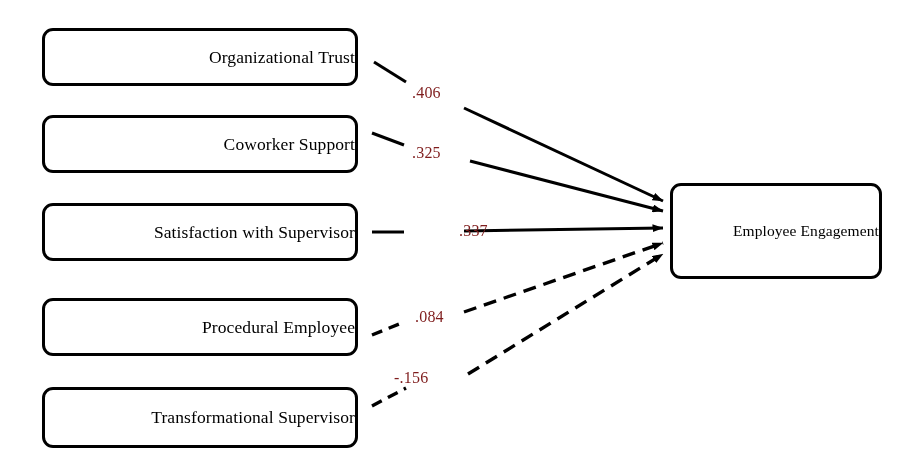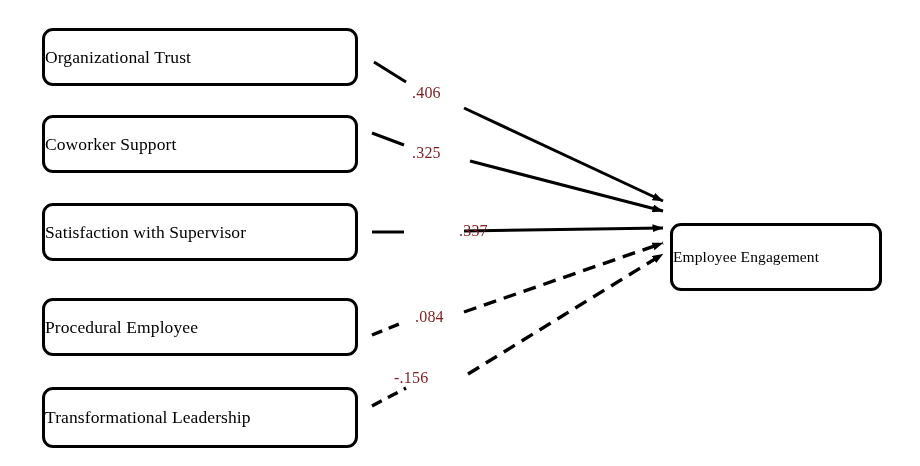--- a/index.html
+++ b/index.html
@@ -27,21 +27,21 @@
     height: 466px;
   }
   .node-box {
     position: absolute;
     box-sizing: border-box;
     border: 3px solid #000000;
     border-radius: 11px;
     background: #ffffff;
     display: flex;
     align-items: center;
-    justify-content: flex-start;
+    justify-content: flex-end;
     text-align: center;
   }
   .node-label {
     font-size: 17.5px;
     line-height: 1.15;
     color: #000000;
     letter-spacing: 0.1px;
     white-space: nowrap;
   }
   .outcome-label {
@@ -90,24 +90,24 @@
 
   <div class="node-box" style="left:42px; top:115px; width:316px; height:58px;">
     <span class="node-label">Coworker Support</span>
   </div>
 
   <div class="node-box" style="left:42px; top:298px; width:316px; height:58px;">
     <span class="node-label">Procedural Employee</span>
   </div>
 
   <div class="node-box" style="left:42px; top:387px; width:316px; height:61px;">
-    <span class="node-label">Transformational Leadership</span>
+    <span class="node-label">Transformational Supervisor</span>
   </div>
 
-  <div class="node-box" style="left:670px; top:183px; width:212px; height:68px;margin-top:40px;">
+  <div class="node-box" style="left:670px; top:183px; width:212px; height:96px;">
     <span class="node-label outcome-label">Employee Engagement</span>
   </div>
 
   <span class="path-value" style="left:412px; top:84px;">.406</span>
 
   <span class="path-value" style="left:412px; top:144px;">.325</span>
 
   <span class="path-value" style="left:412px; top:222px;margin-left:47px;">.337</span>
 
   <span class="path-value" style="left:415px; top:308px;">.084</span>

